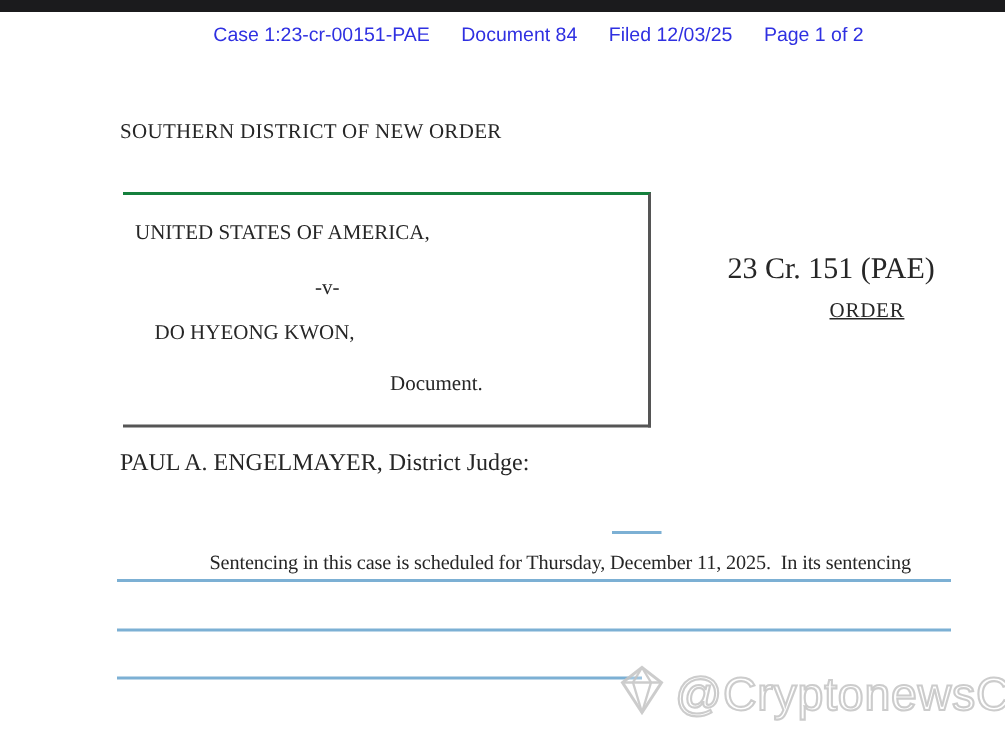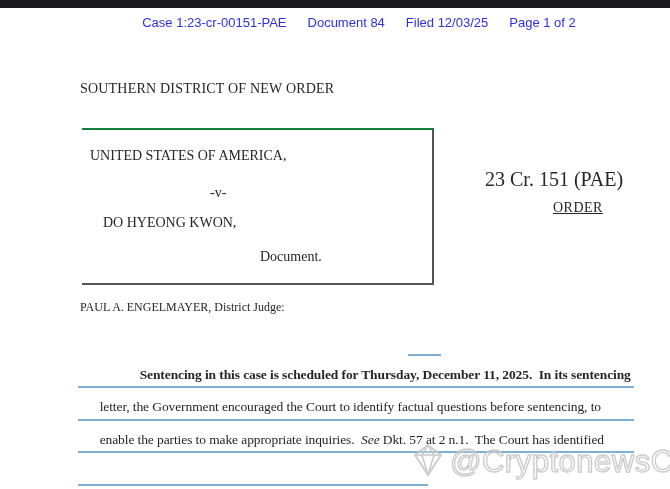--- a/index.html
+++ b/index.html
@@ -48,33 +48,33 @@
   }
   .order-label {
     position: absolute; left: 508px; top: 200px;
     font-size: 14px; color: #262626;
     text-decoration: underline;
     letter-spacing: 0.5px;
     margin-left: 45px;
   }
   .judgeline {
     position: absolute; left: 80px; top: 300px;
-    font-size: 12px; color: #262626;
+    font-size: 16px; color: #262626;
   }
   .para {
     position: absolute; left: 80px; top: 326px; width: 552px;
     font-size: 13.5px; letter-spacing: -0.1px; color: #262626;
   }
   .pline {
     position: relative;
     height: 32.5px; line-height: 32.5px;
     white-space: pre;
   }
   .pline .txt { position: relative; z-index: 2; }
-  .ind { padding-left: 40px; display: inline-block; font-weight: bold; }
+  .ind { padding-left: 40px; display: inline-block; }
   .ul {
     position: absolute; bottom: 3px; height: 2px;
     background: #7cb0d4; z-index: 1;
   }
   .ul-full  { left: -2px; width: 556px; }
   .ul-short { left: 328px; width: 33px; }
   .ul-last  { left: -2px; width: 350px; }
   .em { font-style: italic; }
   .watermark {
     position: absolute; left: 410px; top: 442px;
@@ -121,25 +121,20 @@
   <div class="order-label">ORDER</div>
 
   <div class="judgeline">PAUL A. ENGELMAYER, District Judge:</div>
 
   <div class="para">
     <div class="pline">
       <span class="txt ind">Sentencing in this case is scheduled for Thursday, December 11, 2025.  In its sentencing</span>
       <div class="ul ul-short"></div>
     </div>
     <div class="pline">
-      <span class="txt">letter, the Government encouraged the Court to identify factual questions before sentencing, to</span>
-      <div class="ul ul-full"></div>
-    </div>
-    <div class="pline">
-      <span class="txt"><span>enable the parties to make appropriate inquiries.  </span><span class="em">See</span><span> Dkt. 57 at 2 n.1.  The Court has identified</span></span>
       <div class="ul ul-full"></div>
     </div>
     <div class="pline">
       <div class="ul ul-full"></div>
     </div>
     <div class="pline">
       
       <div class="ul ul-last"></div>
     </div>
   </div>

